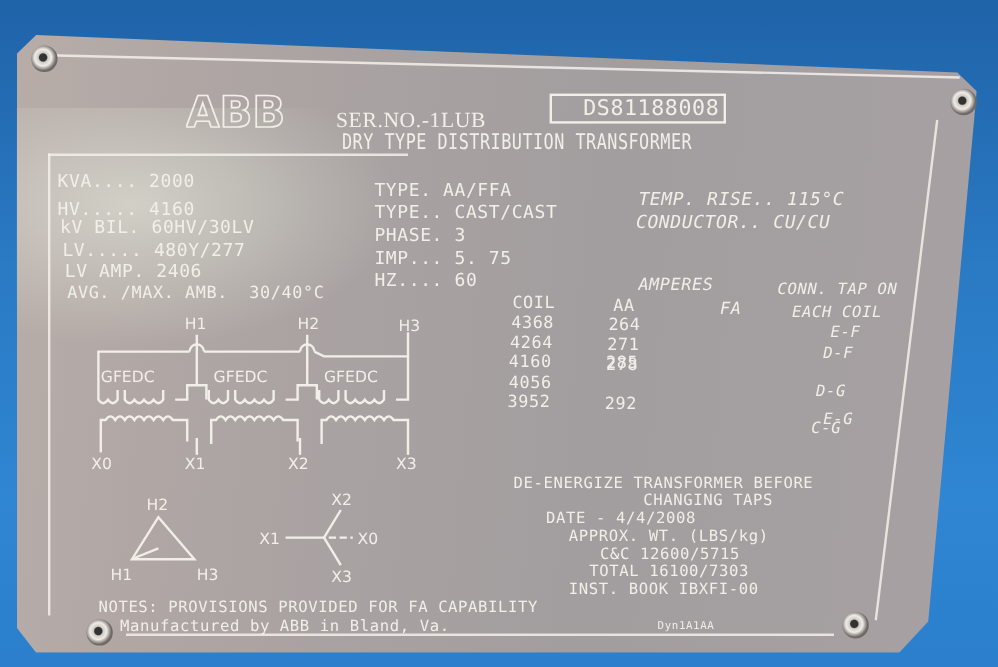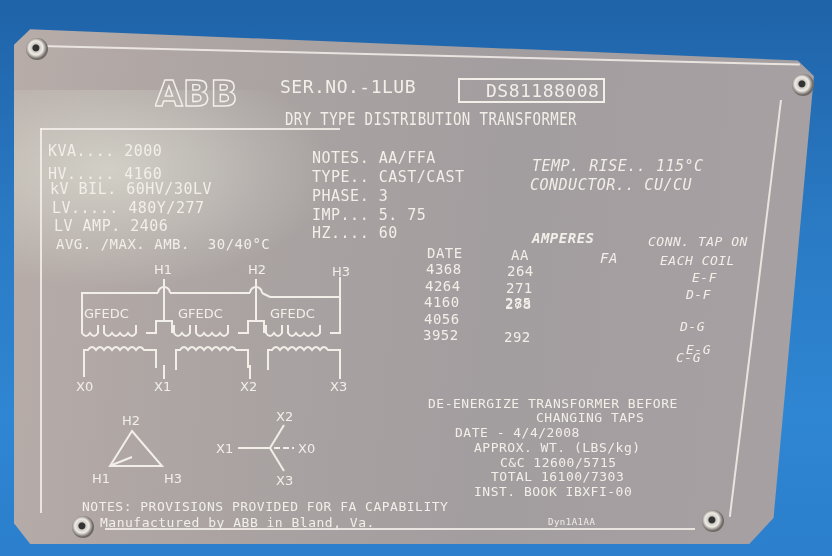--- a/index.html
+++ b/index.html
@@ -55,43 +55,43 @@
 
 <div class="screw" style="left:26px; top:38px;"></div>
 <div class="screw" style="left:792px; top:74px;"></div>
 <div class="screw" style="left:72px; top:516px;"></div>
 <div class="screw" style="left:702px; top:510px;"></div>
 
 <svg class="logo" width="110" height="50">
   <text x="0" y="40">ABB</text>
 </svg>
 
-<div class="etch t17" style="left:280px; top:76px;">SER.NO.-1LUB</div>
+<div class="etch t17" style="left:280px; top:90px;font-family:Liberation Serif, serif;">SER.NO.-1LUB</div>
 <div class="etch t17 serial-box" style="left:458px; top:78px;padding-left:26px;">DS81188008</div>
 <div class="etch t17" style="left:285px; top:108px; transform: scaleX(0.78); transform-origin:left;">DRY TYPE DISTRIBUTION TRANSFORMER</div>
 
 <div class="etch t15" style="left:48px; top:142px;">KVA.... 2000</div>
 <div class="etch t15" style="left:48px; top:165px;text-align:right;">HV..... 4160</div>
 <div class="etch t15" style="left:50px; top:180px;">kV BIL. 60HV/30LV</div>
 <div class="etch t15" style="left:52px; top:199px;">LV..... 480Y/277</div>
 <div class="etch t15" style="left:54px; top:217px;">LV AMP. 2406</div>
 <div class="etch t14" style="left:56px; top:236px;">AVG. /MAX. AMB.  30/40°C</div>
 
-<div class="etch t15" style="left:312px; top:149px;">NOTES. AA/FFA</div>
+<div class="etch t15" style="left:312px; top:149px;">TYPE. AA/FFA</div>
 <div class="etch t15" style="left:312px; top:168px;">TYPE.. CAST/CAST</div>
 <div class="etch t15" style="left:312px; top:187px;">PHASE. 3</div>
 <div class="etch t15" style="left:312px; top:206px;">IMP... 5. 75</div>
 <div class="etch t15" style="left:312px; top:224px;">HZ.... 60</div>
 <div class="etch t15 italic" style="left:532px; top:157px;">TEMP. RISE.. 115°C</div>
 <div class="etch t15 italic" style="left:530px; top:176px;">CONDUCTOR.. CU/CU</div>
 
-<div class="etch t14 italic" style="left:532px; top:230px;font-weight:bold;">AMPERES</div>
+<div class="etch t14 italic" style="left:532px; top:230px;">AMPERES</div>
 <div class="etch t13 italic" style="left:648px; top:234px;">CONN. TAP ON</div>
 <div class="etch t13 italic" style="left:660px; top:253px;">EACH COIL</div>
-<div class="etch t14" style="left:427px; top:245px;">DATE</div>
+<div class="etch t14" style="left:427px; top:245px;">COIL</div>
 <div class="etch t14" style="left:511px; top:247px;">AA</div>
 <div class="etch t14 italic" style="left:600px; top:250px;">FA</div>
 
 <div class="etch t14" style="left:426px; top:261px;">4368</div>
 <div class="etch t14" style="left:507px; top:263px;">264</div>
 <div class="etch t13 italic" style="left:692px; top:270px;">E-F</div>
 
 <div class="etch t14" style="left:425px; top:278px;">4264</div>
 <div class="etch t14" style="left:506px; top:280px;">271</div>
 <div class="etch t13 italic" style="left:686px; top:287px;">D-F</div>

